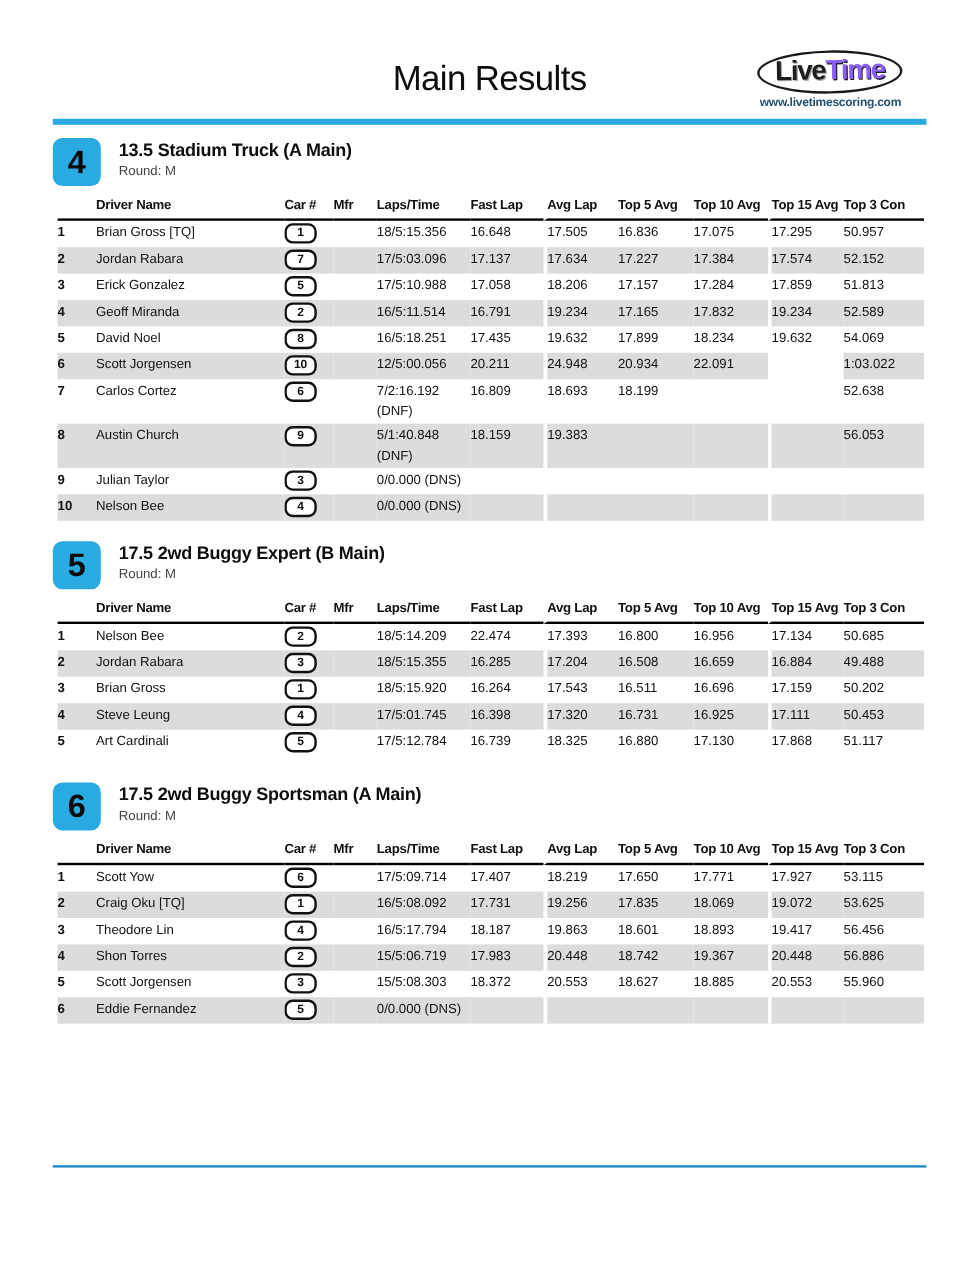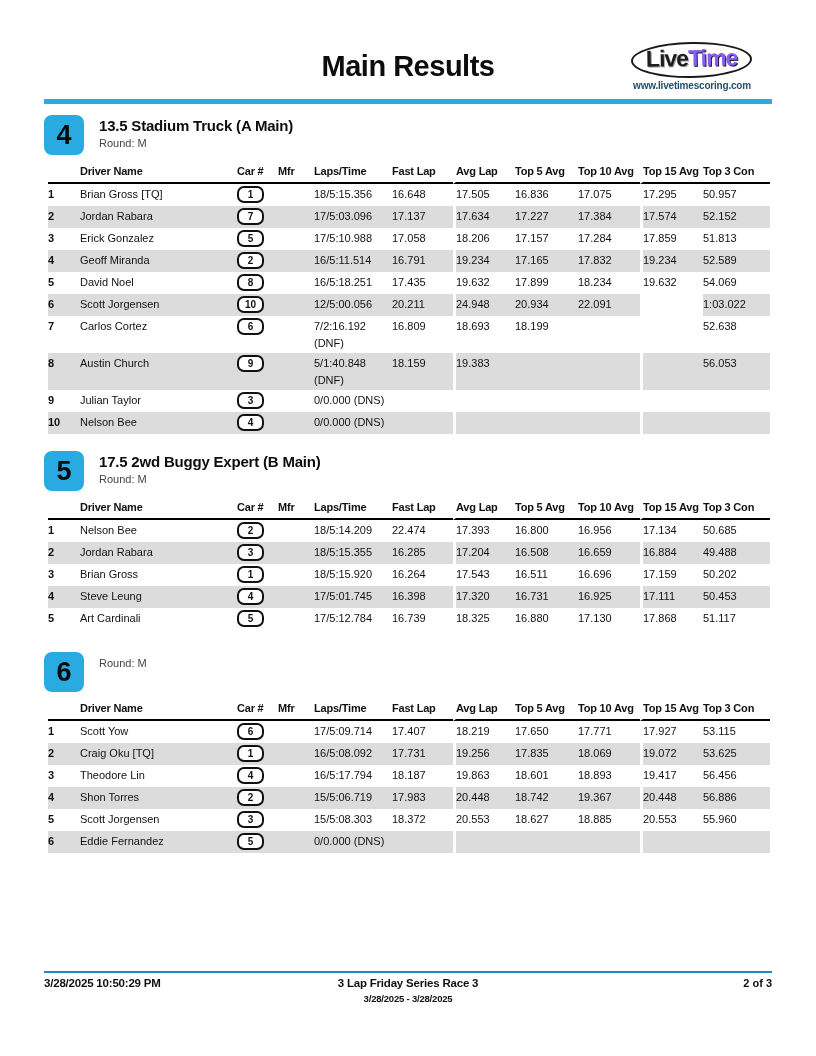--- a/index.html
+++ b/index.html
@@ -4,21 +4,21 @@
 <style>
   html,body{margin:0;padding:0;background:#888;}
   .page{
     width:816px;height:1056px;background:#fff;position:relative;
     margin:0 auto;font-family:"Liberation Sans",sans-serif;color:#111;
     overflow:hidden;
   }
   
   .page-title{
     margin:0;padding-top:50px;text-align:center;
-    font-size:29px;font-weight:bold;letter-spacing:-0.5px;color:#0d0d0d;
+    font-size:29px;font-weight:normal;letter-spacing:-0.5px;color:#0d0d0d;
   }
   .logo{position:absolute;top:42px;right:46px;width:156px;text-align:center;}
   .logo-oval{
     display:inline-block;border:2px solid #1a1a1a;border-radius:50%;
     padding:1px 13px 4px;background:#fff;transform:rotate(-1deg);
   }
   .logo-live,.logo-time{font-weight:bold;font-size:23px;letter-spacing:-1px;}
   .logo-live{color:#1d1d1d;text-shadow:1px 1px 0 #aaa;}
   .logo-time{color:#8b5cf6;text-shadow:1px 1px 0 #1d1d1d;}
   .logo-url{font-size:10px;font-weight:bold;color:#24506e;margin-top:2px;letter-spacing:-0.2px;}
@@ -394,20 +394,21 @@
               <td>51.117</td>
             </tr>
           </tbody>
     </table>
   </section>
 
   <section class="race-section s2">
     <div class="sec-head">
       <div class="sec-num">6</div>
       <div class="sec-titles">
+        <div class="sec-title">17.5 2wd Buggy Sportsman  (A Main)</div>
         <div class="sec-round">Round: M</div>
       </div>
     </div>
     <table class="results">
       <colgroup>
         <col style="width:32px">
             <col style="width:157px">
             <col style="width:41px">
         <col style="width:36px">
             <col style="width:78px">
@@ -524,23 +525,15 @@
               <td class="gap"></td>
               <td></td>
             </tr>
           </tbody>
     </table>
   </section>
 </div>
 
   <div class="footer">
     <div class="footer-line"></div>
-    <div class="footer-row">
-      <span class="footer-left">3/28/2025 10:50:29 PM</span>
-      <div class="footer-center">
-        <div class="footer-series">3 Lap Friday Series Race 3</div>
-        <div class="footer-dates">3/28/2025 - 3/28/2025</div>
-      </div>
-      <span class="footer-right">2 of 3</span>
-    </div>
   </div>
 
 </div>
 
 </body></html>

